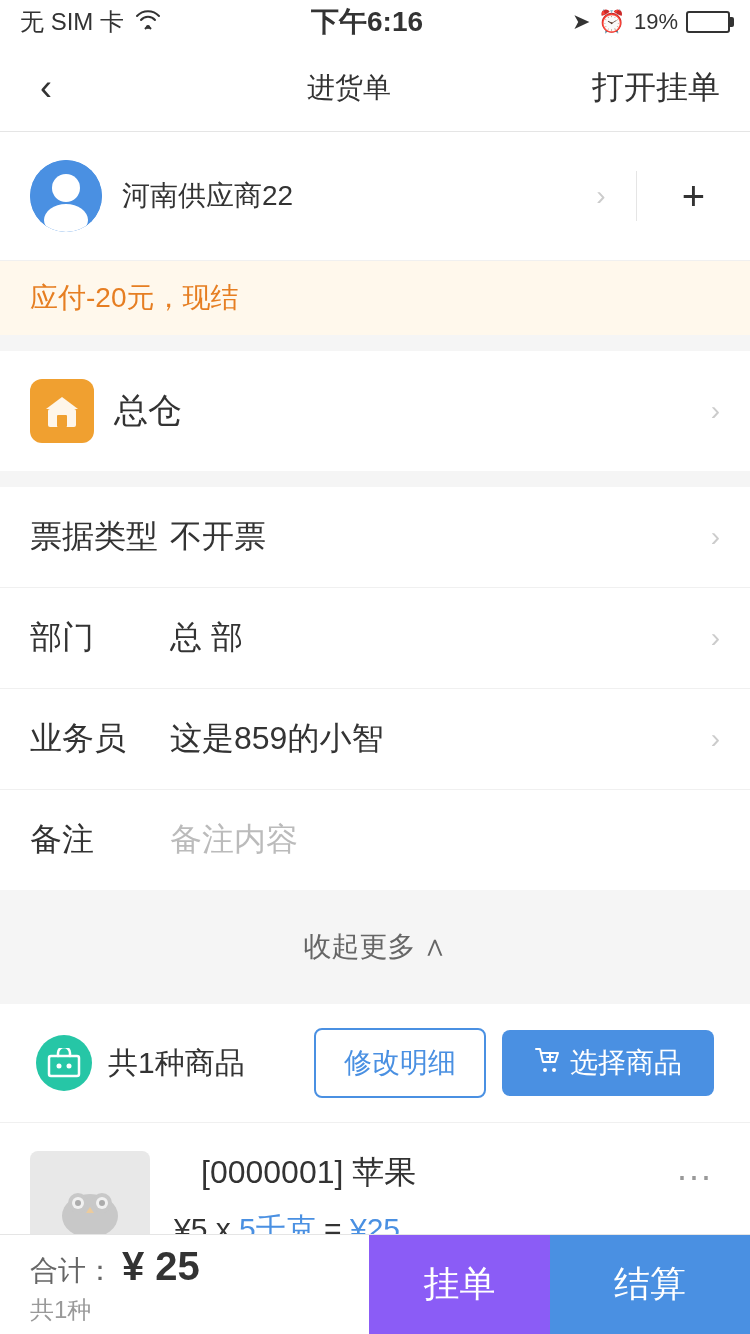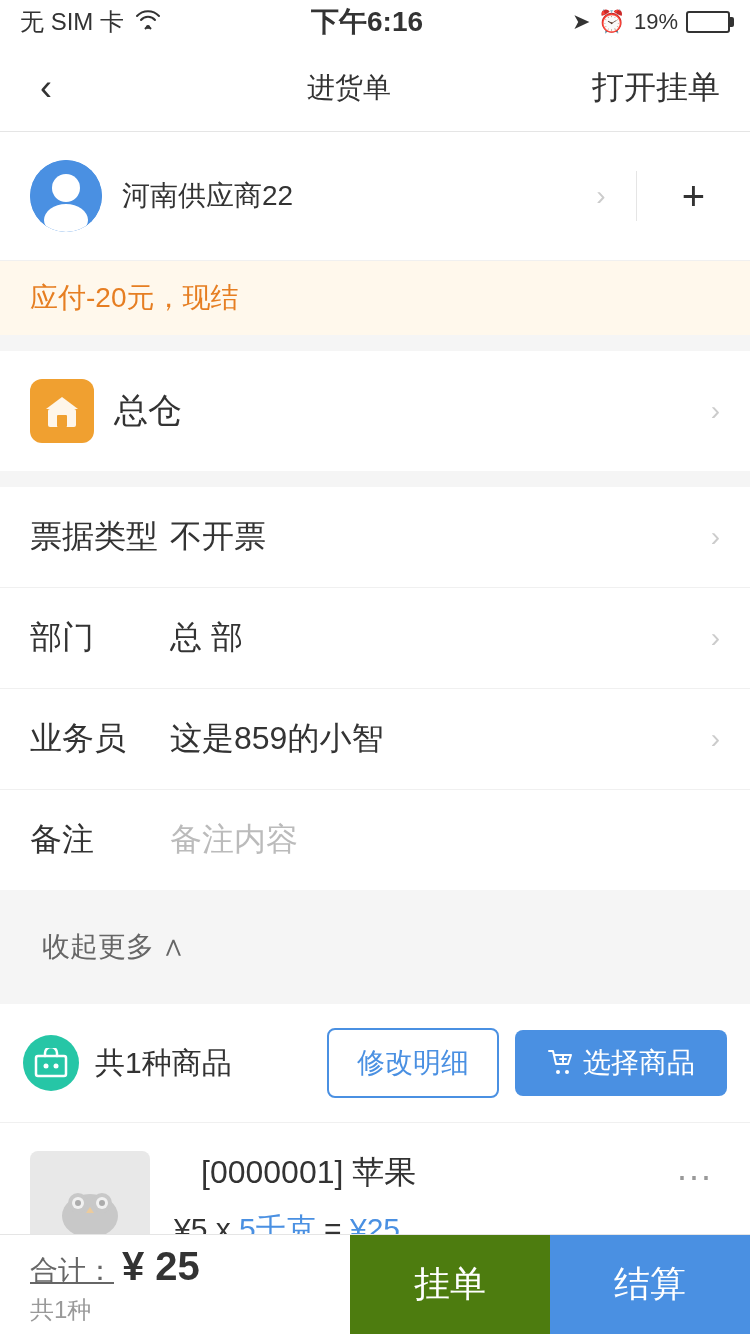--- a/index.html
+++ b/index.html
@@ -183,36 +183,36 @@
       color: #bbb;
     }
     .form-row:last-child {
       border-bottom: none;
     }
 
     
     .collapse-row {
       background: #f5f5f5;
       padding: 22px 42px;
-      text-align: left;
+      text-align: center;
       font-size: 28px;
       color: #666;
       cursor: pointer;
       margin-bottom: 16px;
     }
 
     
     .product-section {
       background: #fff;
       margin-bottom: 0;
     }
     .product-header {
       display: flex;
       align-items: center;
-      padding: 24px 23px;
+      padding: 24px 36px;
       border-bottom: 1px solid #f0f0f0;
       gap: 16px;
     }
     .product-count-icon {
       width: 56px;
       height: 56px;
       background: #26c6a6;
       border-radius: 50%;
       display: flex;
       align-items: center;
@@ -237,21 +237,21 @@
     }
     .btn-solid {
       background: #4a90e2;
       color: #fff;
       border: none;
       border-radius: 8px;
       padding: 14px 32px;
       font-size: 28px;
       cursor: pointer;
       display: flex;
-      align-items: flex-end;
+      align-items: center;
       gap: 8px;
     }
 
     
     .product-item {
       display: flex;
       align-items: flex-start;
       padding: 28px 30px;
       gap: 24px;
     }
@@ -317,36 +317,35 @@
       justify-content: center;
     }
     .total-line {
       display: flex;
       align-items: baseline;
       gap: 8px;
     }
     .total-label {
       font-size: 28px;
       color: #666;
-      text-decoration: underline;
     }
     .total-amount {
       font-size: 40px;
       color: #333;
       font-weight: 600;
     }
     .total-sub {
       font-size: 24px;
       color: #999;
       margin-top: 4px;
     }
     .btn-suspend {
-      width: 200px;
+      width: 181px;
       height: 100px;
-      background: #4d7c0f;
+      background: #8b5cf6;
       color: #fff;
       font-size: 36px;
       display: flex;
       align-items: center;
       justify-content: center;
       cursor: pointer;
       border: none;
     }
     .btn-checkout {
       width: 200px;

